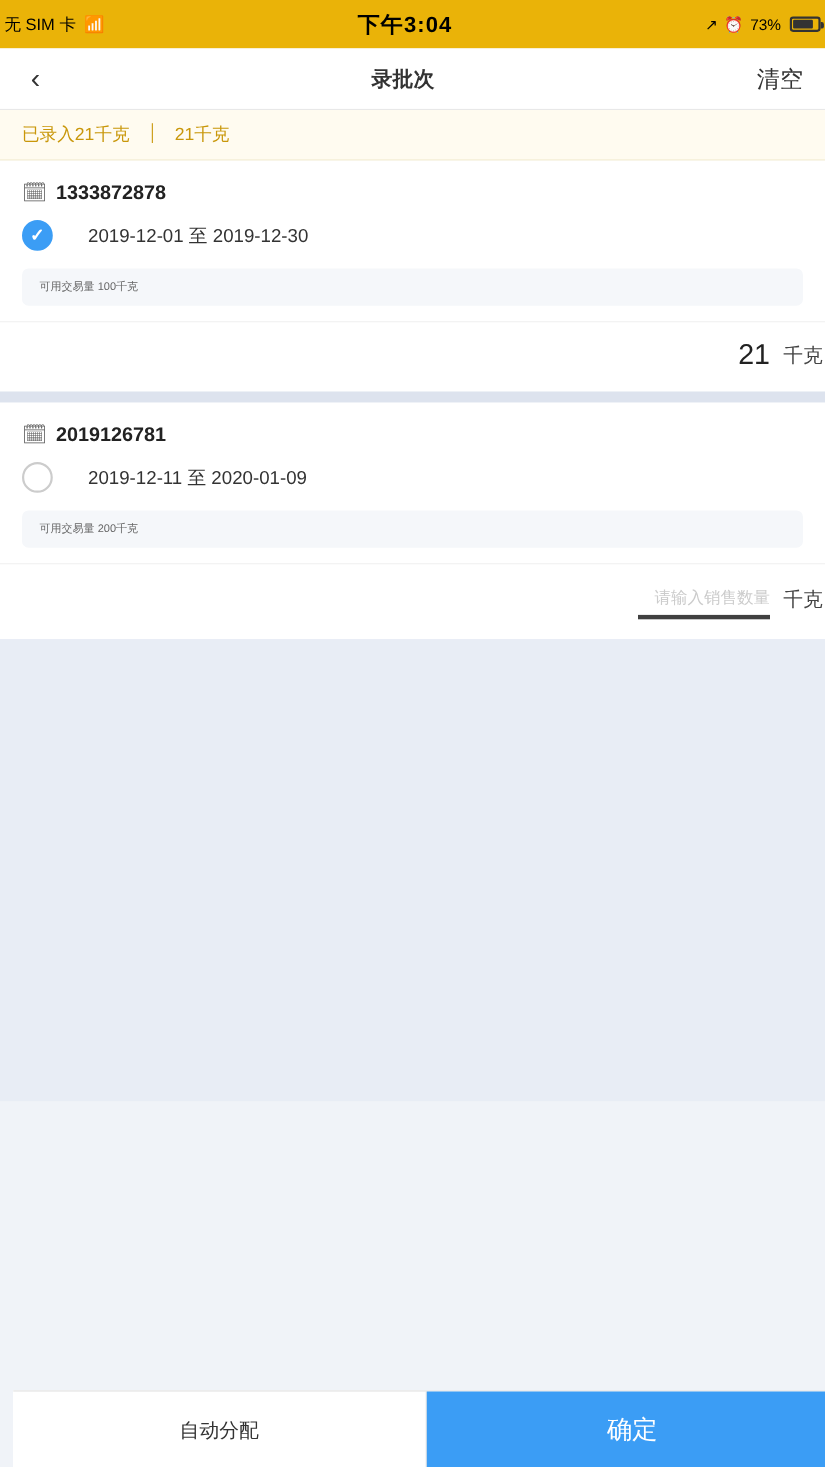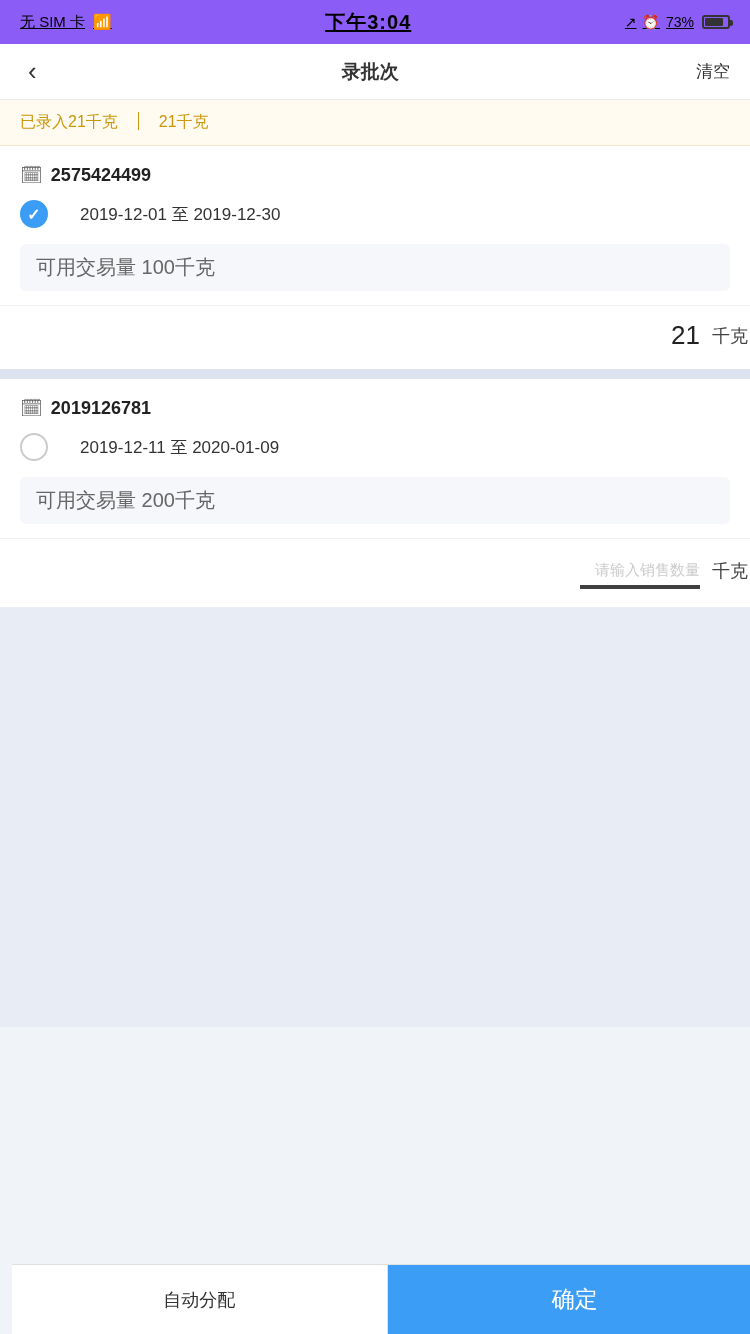--- a/index.html
+++ b/index.html
@@ -10,25 +10,24 @@
       font-family: -apple-system, "PingFang SC", "Helvetica Neue", Arial, sans-serif;
       background: #f0f3f8;
       overflow-x: hidden;
     }
 
     
     .status-bar {
       display: flex;
       justify-content: space-between;
       align-items: center;
-      background: #8b5cf6;
+      background: #eab308;
       height: 44px;
-      padding: 0 20px;
+      padding: 0 4px;
       font-size: 28px;
-      text-decoration: underline;
     }
     .status-left {
       display: flex;
       align-items: center;
       gap: 8px;
       font-size: 15px;
       font-weight: 500;
     }
     .status-center {
       font-size: 20px;
@@ -85,21 +84,21 @@
       color: #333;
       cursor: pointer;
       padding: 8px;
     }
     .nav-title {
       font-size: 19px;
       font-weight: 600;
       color: #333;
     }
     .nav-clear {
-      font-size: 17px;
+      font-size: 21px;
       color: #333;
       cursor: pointer;
     }
 
     
     .summary-bar {
       background: #fffbf0;
       padding: 12px 20px;
       display: flex;
       align-items: flex-start;
@@ -166,21 +165,21 @@
     }
     .batch-date {
       font-size: 17px;
       color: #333;
     }
     .available-qty {
       margin: 8px 20px 14px 20px;
       background: #f5f7fa;
       border-radius: 6px;
       padding: 10px 16px;
-      font-size: 20px;
+      font-size: 10px;
       color: #666;
     }
 
     
     .input-row {
       display: flex;
       align-items: center;
       justify-content: flex-end;
       padding: 14px 2px 18px 20px;
       gap: 12px;
@@ -285,21 +284,21 @@
 
 <div class="summary-bar">
   <span class="summary-item">已录入21千克</span>
   <div class="summary-divider"></div>
   <span class="summary-item">21千克</span>
 </div>
 
 <div class="batch-card">
   <div class="batch-header">
     <span class="batch-icon">🗓</span>
-    <span class="batch-id">2575424499</span>
+    <span class="batch-id">1333872878</span>
   </div>
   <div class="batch-date-row">
     <div class="radio-btn selected"></div>
     <span class="batch-date">2019-12-01 至 2019-12-30</span>
   </div>
   <div class="available-qty">可用交易量 100千克</div>
   <div class="input-row">
     <span class="qty-value">21</span>
     <span class="qty-unit">千克</span>
   </div>

